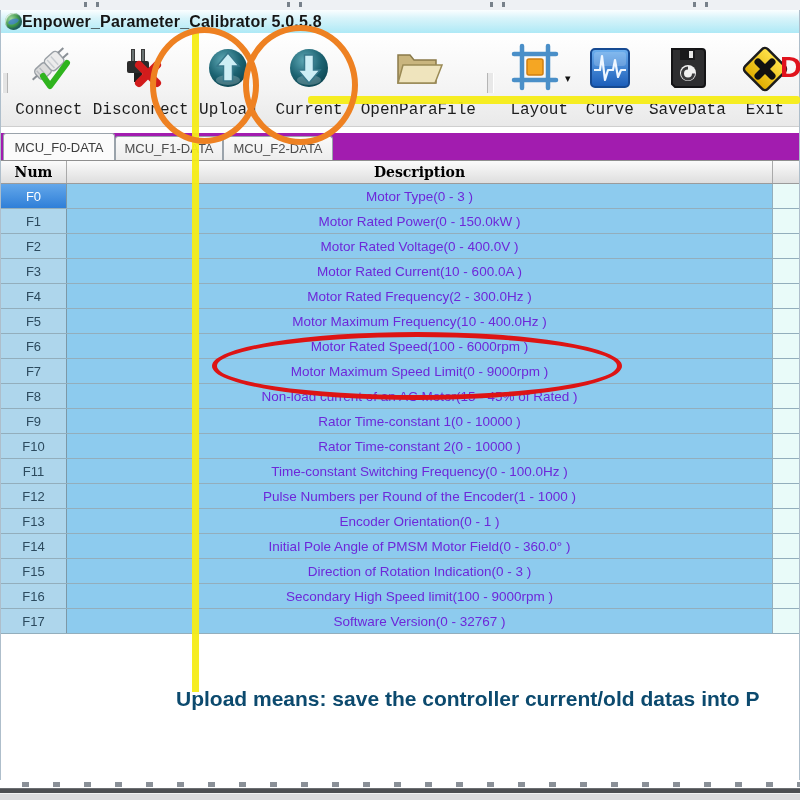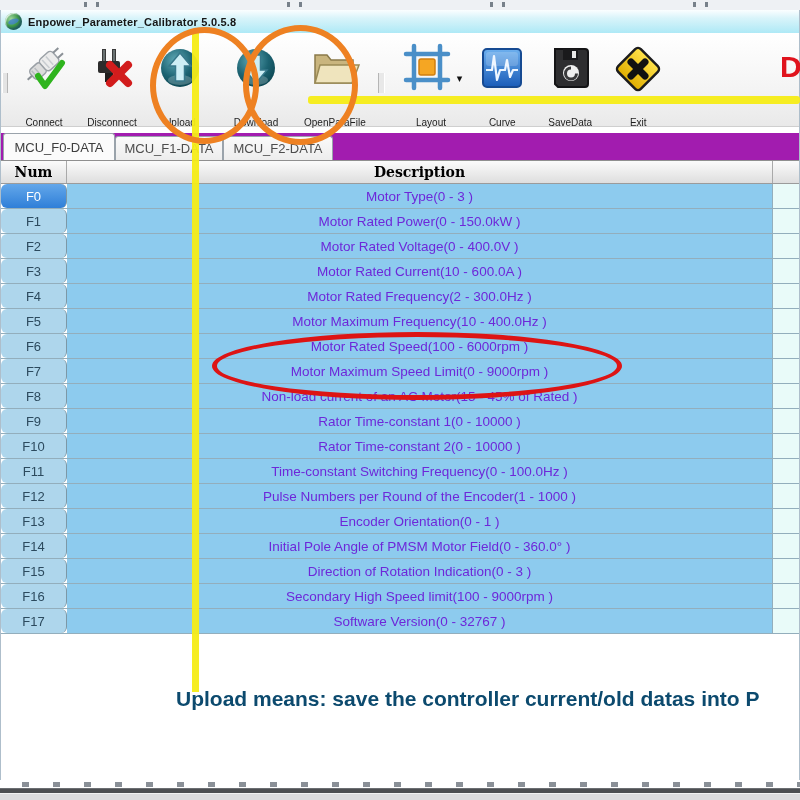--- a/index.html
+++ b/index.html
@@ -32,34 +32,34 @@
   .titlebar{
     position:absolute;left:0;top:0;width:100%;height:23px;
     background:linear-gradient(#fbfeff 0%,#d9f4fa 35%,#aee9f6 100%);
     border-bottom:1px solid #8fb6c2;display:flex;align-items:center;
   }
   .titlebar .app-icon{width:17px;height:17px;margin-left:4px;position:relative;border-radius:50%;
     background:radial-gradient(circle at 35% 35%, #9fd69f 0%, #3f9a4a 45%, #1f6d31 100%);
     box-shadow:inset -2px -2px 2px rgba(20,60,120,.55), inset 1px 1px 1px rgba(255,255,255,.8);}
   .titlebar .app-icon:after{content:"";position:absolute;left:3px;top:6px;width:11px;height:5px;border-radius:50%;
     background:#3f7fd0;opacity:.75;transform:rotate(-18deg);}
-  .titlebar .title{margin-left:6px;font-size:11px;font-weight:bold;color:#161616;letter-spacing:.2px;}
+  .titlebar .title{font-size:16px;font-weight:bold;color:#161616;letter-spacing:.2px;}
 
   
   .toolbar{
     position:absolute;left:0;top:23px;width:100%;height:93px;
     background:linear-gradient(#ffffff 0%,#f4f4f4 60%,#e9e9e9 100%);
     border-bottom:1px solid #cfcfcf;display:flex;align-items:flex-start;
   }
   .gripper{width:4px;height:20px;margin:40px 2px 0 1px;border-left:1px solid #ffffff;border-right:1px solid #b5b5b5;background:#e4e4e4;}
   .tb-sep{width:5px;height:20px;margin:40px 3px 0 6px;border-left:1px solid #b5b5b5;border-right:1px solid #ffffff;background:#e8e8e8;}
   .tb-btn{display:flex;flex-direction:column;align-items:center;justify-content:flex-start;
     padding:8px 6px 0 6px;min-width:56px;cursor:default;}
   .tb-btn .ic{height:56px;display:flex;align-items:center;justify-content:center;}
-  .tb-btn .lbl{font-size:10px;color:#1d1d1d;margin-top:20px;white-space:nowrap;}
+  .tb-btn .lbl{font-size:16px;color:#1d1d1d;margin-top:4px;white-space:nowrap;font-family:Liberation Mono, monospace;}
   .layout-wrap{display:flex;align-items:center;}
   .caret{font-size:11px;color:#111;margin-left:3px;margin-top:18px;}
 
   
   .tabbar{position:absolute;left:0;top:123px;width:100%;height:27px;background:#a21caf;}
   .tab{
     position:absolute;bottom:0;height:23px;display:flex;align-items:center;justify-content:center;
     background:linear-gradient(#fafafa,#ededed);border:1px solid #9aa3ab;border-bottom:none;
     border-radius:3px 3px 0 0;font-size:13px;color:#4d4d4d;
   }
@@ -70,21 +70,21 @@
   .g-head{display:flex;height:22px;background:linear-gradient(#fbfbfb,#dedede);
     border-top:1px solid #8f8f8f;border-bottom:1px solid #9b9b9b;
     font-family:"DejaVu Serif",serif;font-weight:bold;font-size:14px;color:#000;}
   .g-head .hc{display:flex;align-items:center;justify-content:center;}
   .hc-num{width:65px;border-right:1px solid #a9a9a9;}
   .hc-desc{width:705px;border-right:1px solid #a9a9a9;}
   .hc-extra{flex:1;}
   .g-row{display:flex;height:24px;border-bottom:1px solid #93aebc;}
   .c-num{width:65px;background:#aed6ec;border-right:1px solid #7d98a6;
     display:flex;align-items:center;justify-content:center;
-    font-size:13px;color:#2c4a5e;border-radius:6px;}
+    font-size:13px;color:#2c4a5e;}
   .c-num.selected{background:linear-gradient(#63a7ea,#2f7fd8);color:#ffffff;}
   .c-desc{width:705px;background:#8dcbee;display:flex;align-items:center;justify-content:center;
     font-size:13.5px;color:#6d28d9;border-right:1px solid #93aebc;}
   .c-extra{flex:1;background:#e9fbf9;}
 
   
   .anno{position:absolute;pointer-events:none;}
   .yline-v{left:192px;top:33px;width:7px;height:659px;background:#f6ec16;z-index:50;opacity:.95;}
   .yline-h{left:308px;top:96px;width:492px;height:8px;background:#f6ec16;z-index:50;opacity:.95;border-radius:3px;}
   .ocircle1{left:150px;top:27px;width:97px;height:105px;border:6px solid #ee8122;border-radius:50%;z-index:55;}
@@ -175,21 +175,21 @@
               <stop offset="0%" stop-color="#5fa9b6"></stop>
                 <stop offset="60%" stop-color="#1c6372"></stop>
                 <stop offset="100%" stop-color="#0d4652"></stop>
             </radialGradient>
           </defs>
           <circle cx="25" cy="24" r="19" fill="url(#sphD)"></circle>
           <ellipse cx="25" cy="36" rx="12" ry="5" fill="#ffffff" opacity="0.22"></ellipse>
           <polygon points="25,39 36,26 29.5,26 29.5,11 20.5,11 20.5,26 14,26" fill="#cdeef5" stroke="#37788a" stroke-width="1.5"></polygon>
         </svg>
       </span>
-      <span class="lbl">Download</span>
+      <span class="lbl">Current</span>
     </div>
 
     <div class="tb-btn">
       <span class="ic">
         <svg width="56" height="52" viewBox="0 0 56 52">
           <path d="M8,12 L20,12 L24,17 L46,17 L46,40 L8,40 Z" fill="#c9b57e" stroke="#8a7a4a" stroke-width="1.5"></path>
           <path d="M13,22 L52,22 L45,40 L8,40 Z" fill="#efe4bd" stroke="#9a8a55" stroke-width="1.5"></path>
         </svg>
       </span>
       <span class="lbl">OpenParaFile</span>

